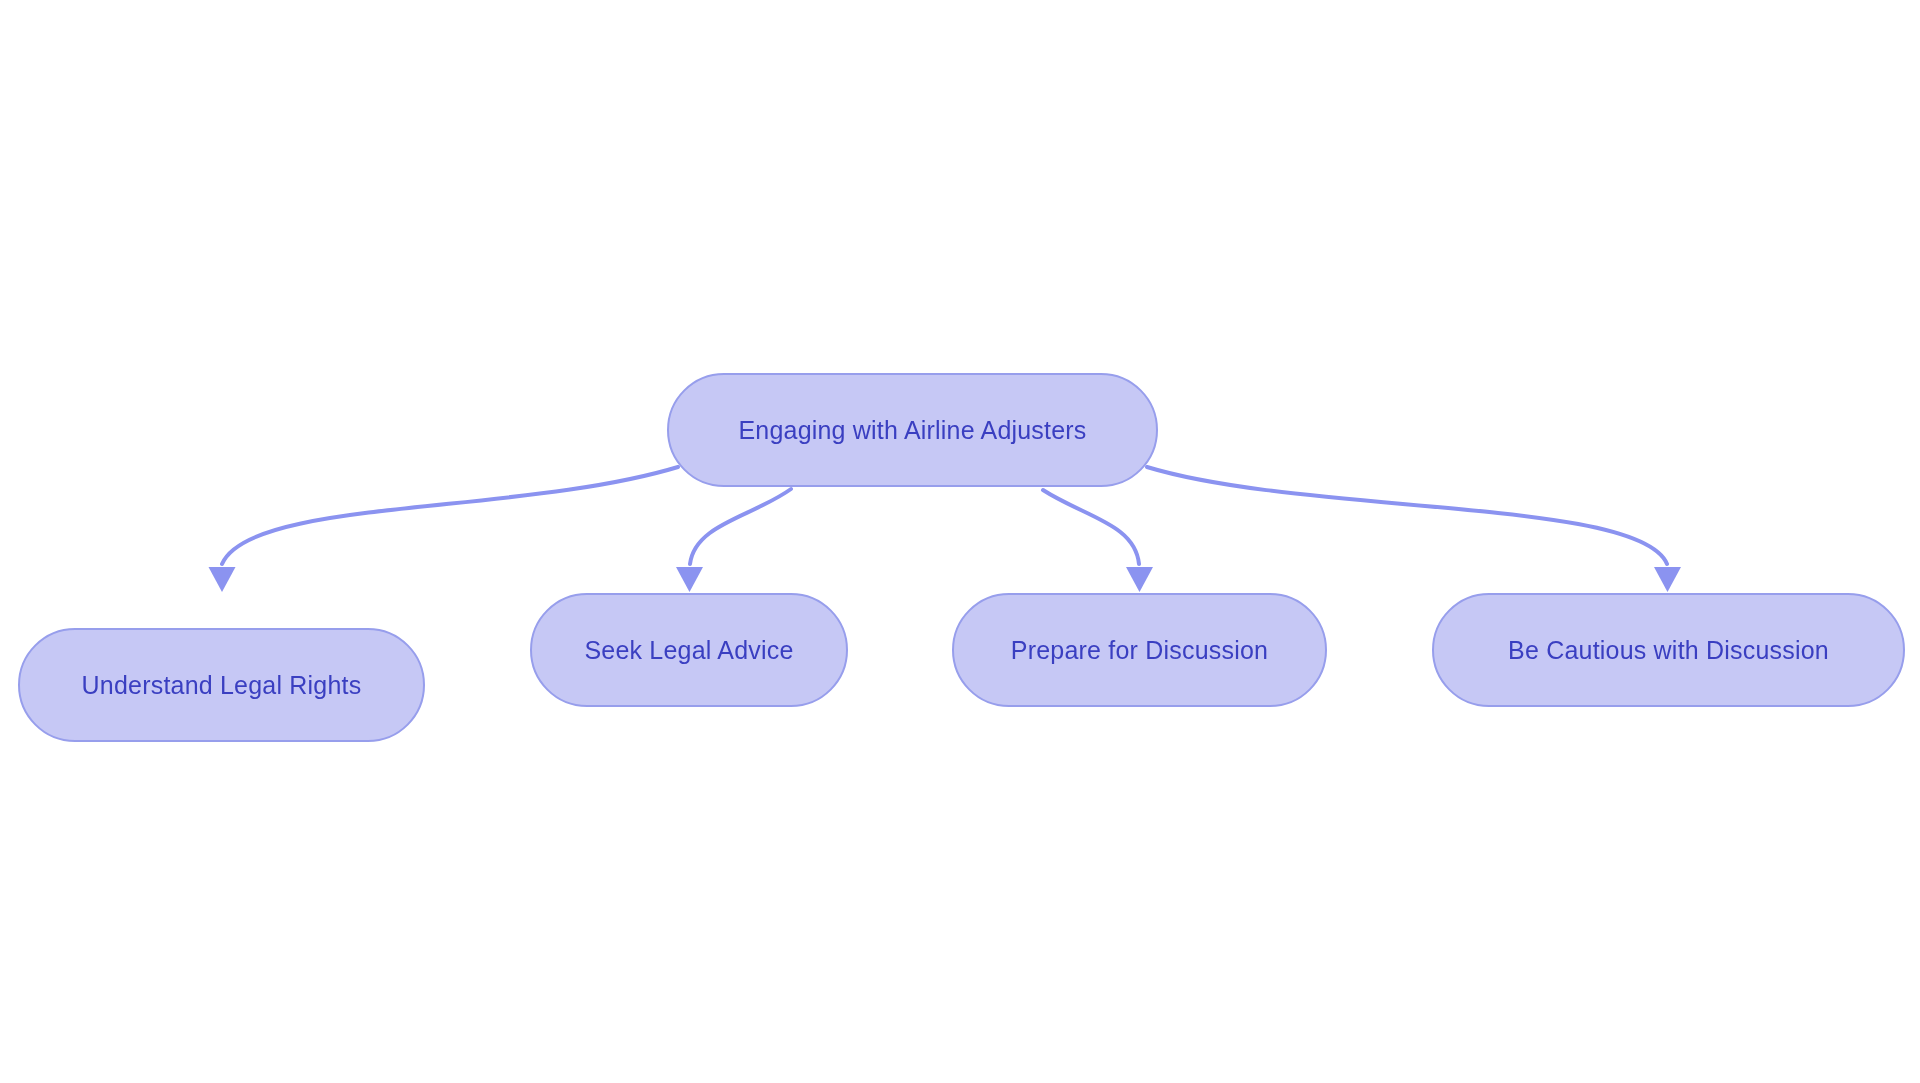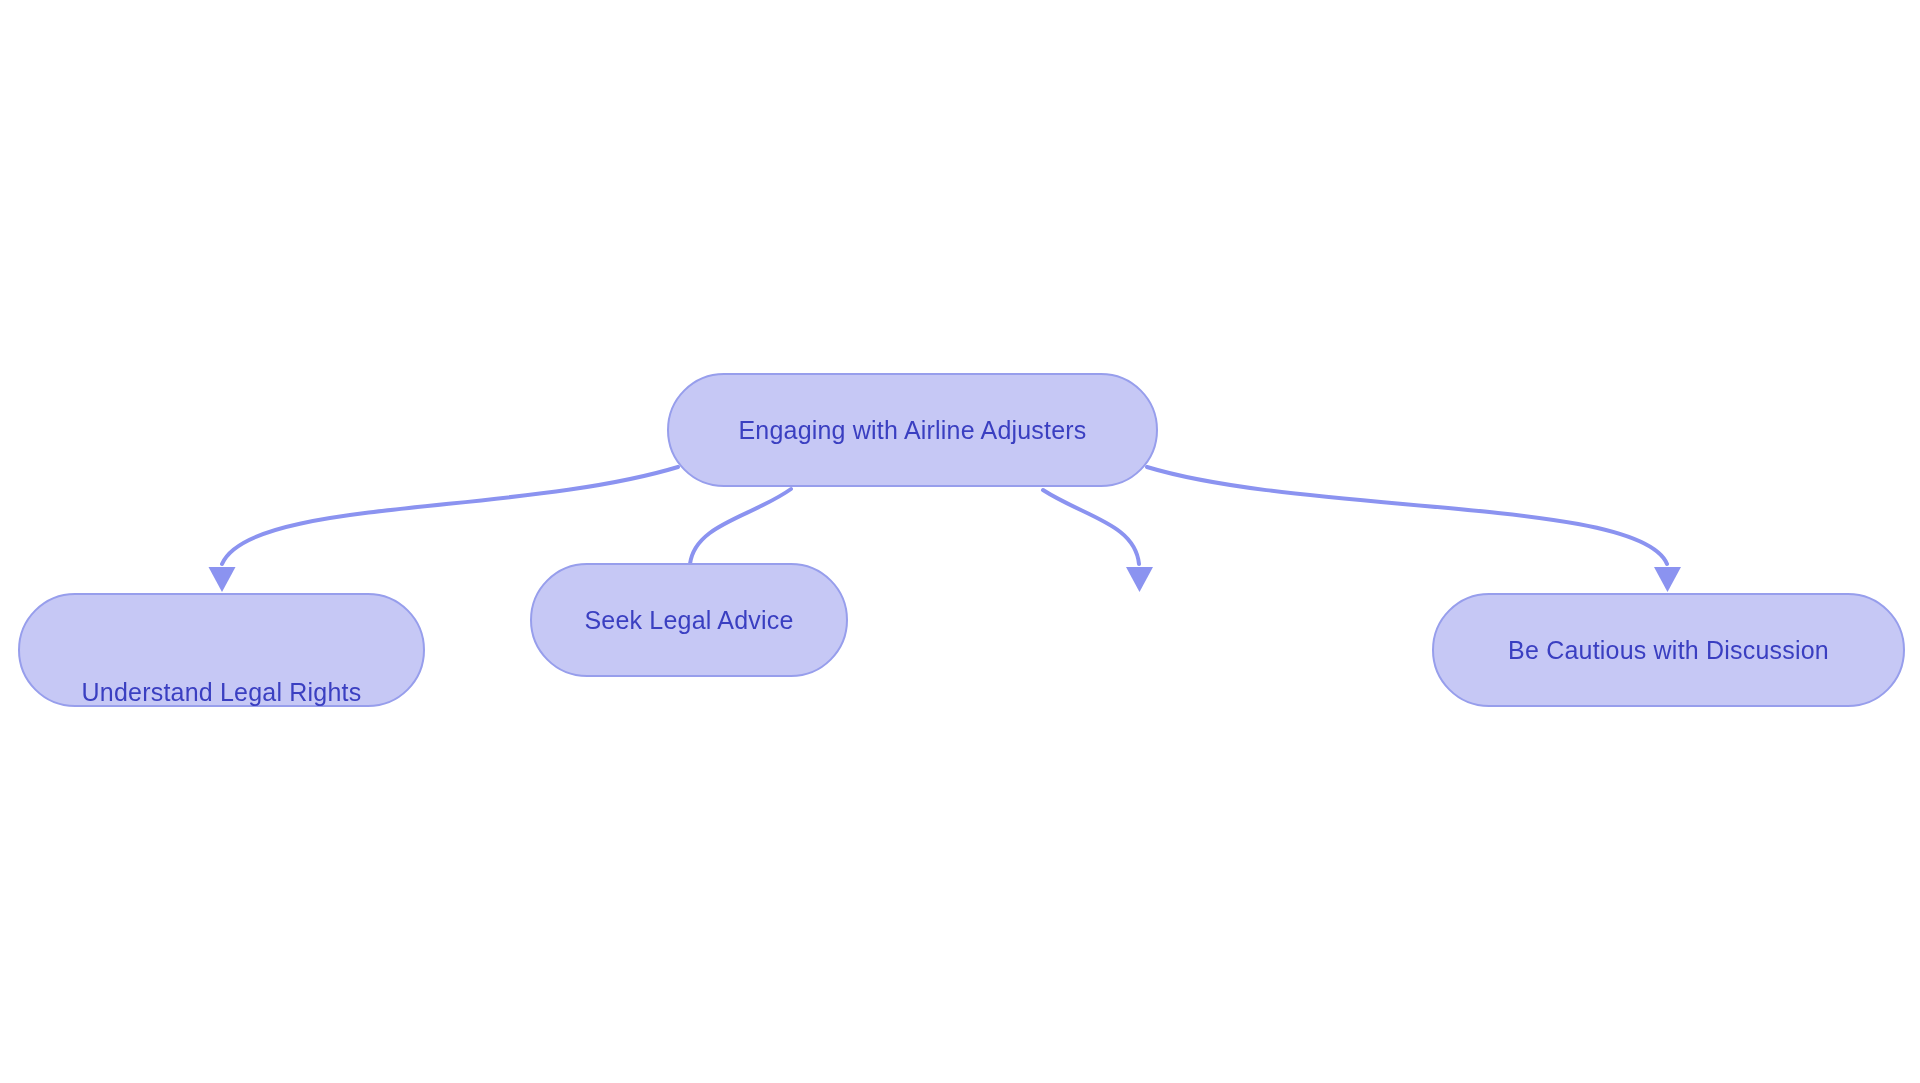--- a/index.html
+++ b/index.html
@@ -27,22 +27,22 @@
     justify-content:center;
   }
   .node .label{
     color:var(--text);
     font-size:25px;
     line-height:1;
     white-space:nowrap;
     letter-spacing:0.2px;
   }
   .node-root{left:667px;top:373px;width:491px;}
-  .node-c0{left:18px;top:593px;width:407px;align-items:flex-end;}
-  .node-c1{left:530px;top:563px;width:318px;}
+  .node-c0{left:18px;top:628px;width:407px;}
+  .node-c1{left:530px;top:593px;width:318px;}
   .node-c2{left:952px;top:593px;width:375px;}
   .node-c3{left:1432px;top:593px;width:473px;}
 </style>
 </head>
 <body>
 
 <div class="canvas">
 
   <svg class="edges" viewBox="0 0 1920 1083" aria-hidden="true">
     <path d="M 678 467 C 520 515, 250 498, 222 564"></path>
@@ -63,18 +63,21 @@
   </div>
 
   <div class="node node-c0">
     <span class="label">Understand Legal Rights</span>
   </div>
 
   <div class="node node-c1">
     <span class="label">Seek Legal Advice</span>
   </div>
 
+  <div class="node node-c2">
+    <span class="label">Prepare for Discussion</span>
+  </div>
 
   <div class="node node-c3">
     <span class="label">Be Cautious with Discussion</span>
   </div>
 
 </div>
 
 </body></html>

